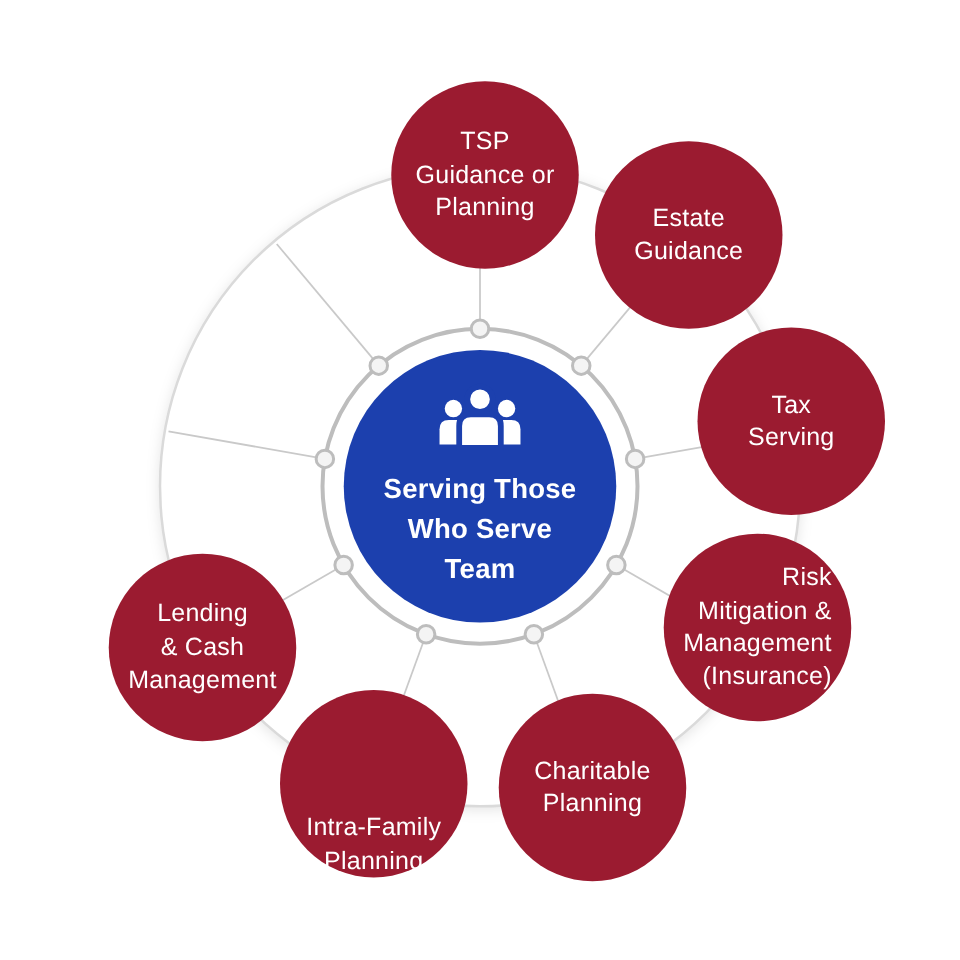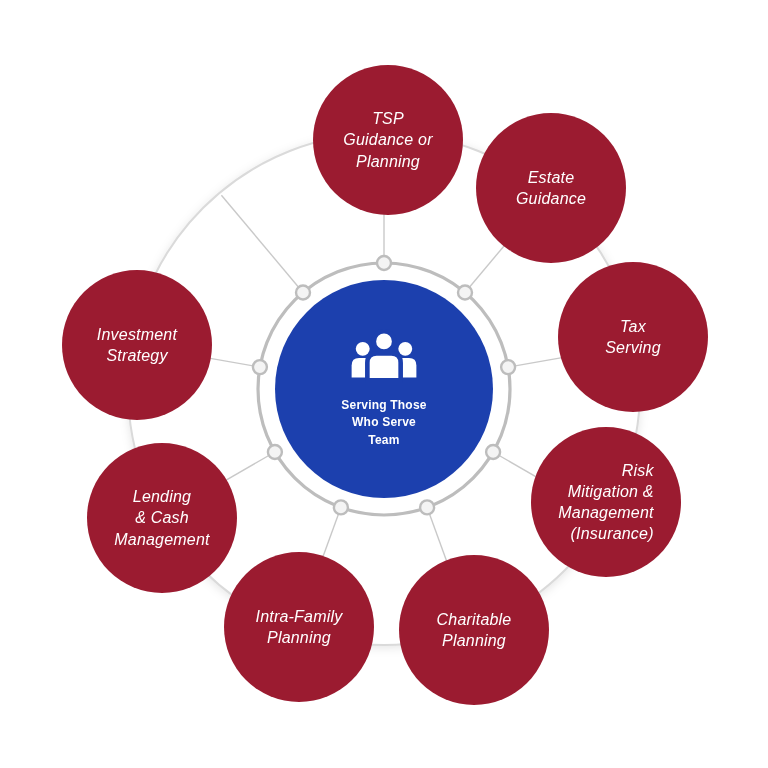--- a/index.html
+++ b/index.html
@@ -24,36 +24,35 @@
     position:absolute;z-index:2;
     left:275px;top:280px;width:218px;height:218px;
     border-radius:50%;
     background:var(--center_blue);
     display:flex;flex-direction:column;align-items:center;justify-content:center;
     text-align:center;
   }
   .hub-icon{width:74px;height:60px;margin-bottom:8px;}
   .hub-label{
     color:var(--text_white);
-    font-size:12px;font-weight:700;line-height:1.45;
+    font-size:22px;font-weight:700;line-height:1.45;
     white-space:pre-line;letter-spacing:.2px;
   }
   .node{
     position:absolute;z-index:1;
     width:150px;height:150px;border-radius:50%;
     background:var(--node_red);
     display:flex;align-items:center;justify-content:center;
     text-align:center;
   }
   .node-label{
     color:var(--text_white);
-    font-size:16px;font-weight:400;line-height:1.32;
+    font-size:20px;font-weight:400;line-height:1.32;
     white-space:pre-line;letter-spacing:.2px;
     padding:0 6px;
-    font-style:italic;
   }
 </style>
 </head>
 <body>
 
 <div class="canvas">
 
   <svg class="underlay" width="768" height="768" viewBox="0 0 768 768">
     <circle cx="384" cy="389" r="256" fill="#FFFFFF" stroke="var(--outer_border)" stroke-width="2" style="filter:drop-shadow(0 2px 5px rgba(0,0,0,0.10));"></circle>
 
@@ -118,27 +117,23 @@
   <div class="node" style="left:531px;top:427px;text-align:right;">
     <span class="node-label">Risk
 Mitigation &amp;
 Management
 (Insurance)</span>
   </div>
   <div class="node" style="left:399px;top:555px;">
     <span class="node-label">Charitable
 Planning</span>
   </div>
-  <div class="node" style="left:224px;top:552px;">
+  <div class="node" style="left:224px;top:552px;align-items:flex-end;">
     <span class="node-label">Intra-Family
 Planning</span>
   </div>
   <div class="node" style="left:87px;top:443px;align-items:center;">
     <span class="node-label">Lending
 &amp; Cash
 Management</span>
   </div>
-  <div class="node" style="left:62px;top:270px;">
-    <span class="node-label">Investment
-Strategy</span>
-  </div>
 
 </div>
 
 </body></html>

